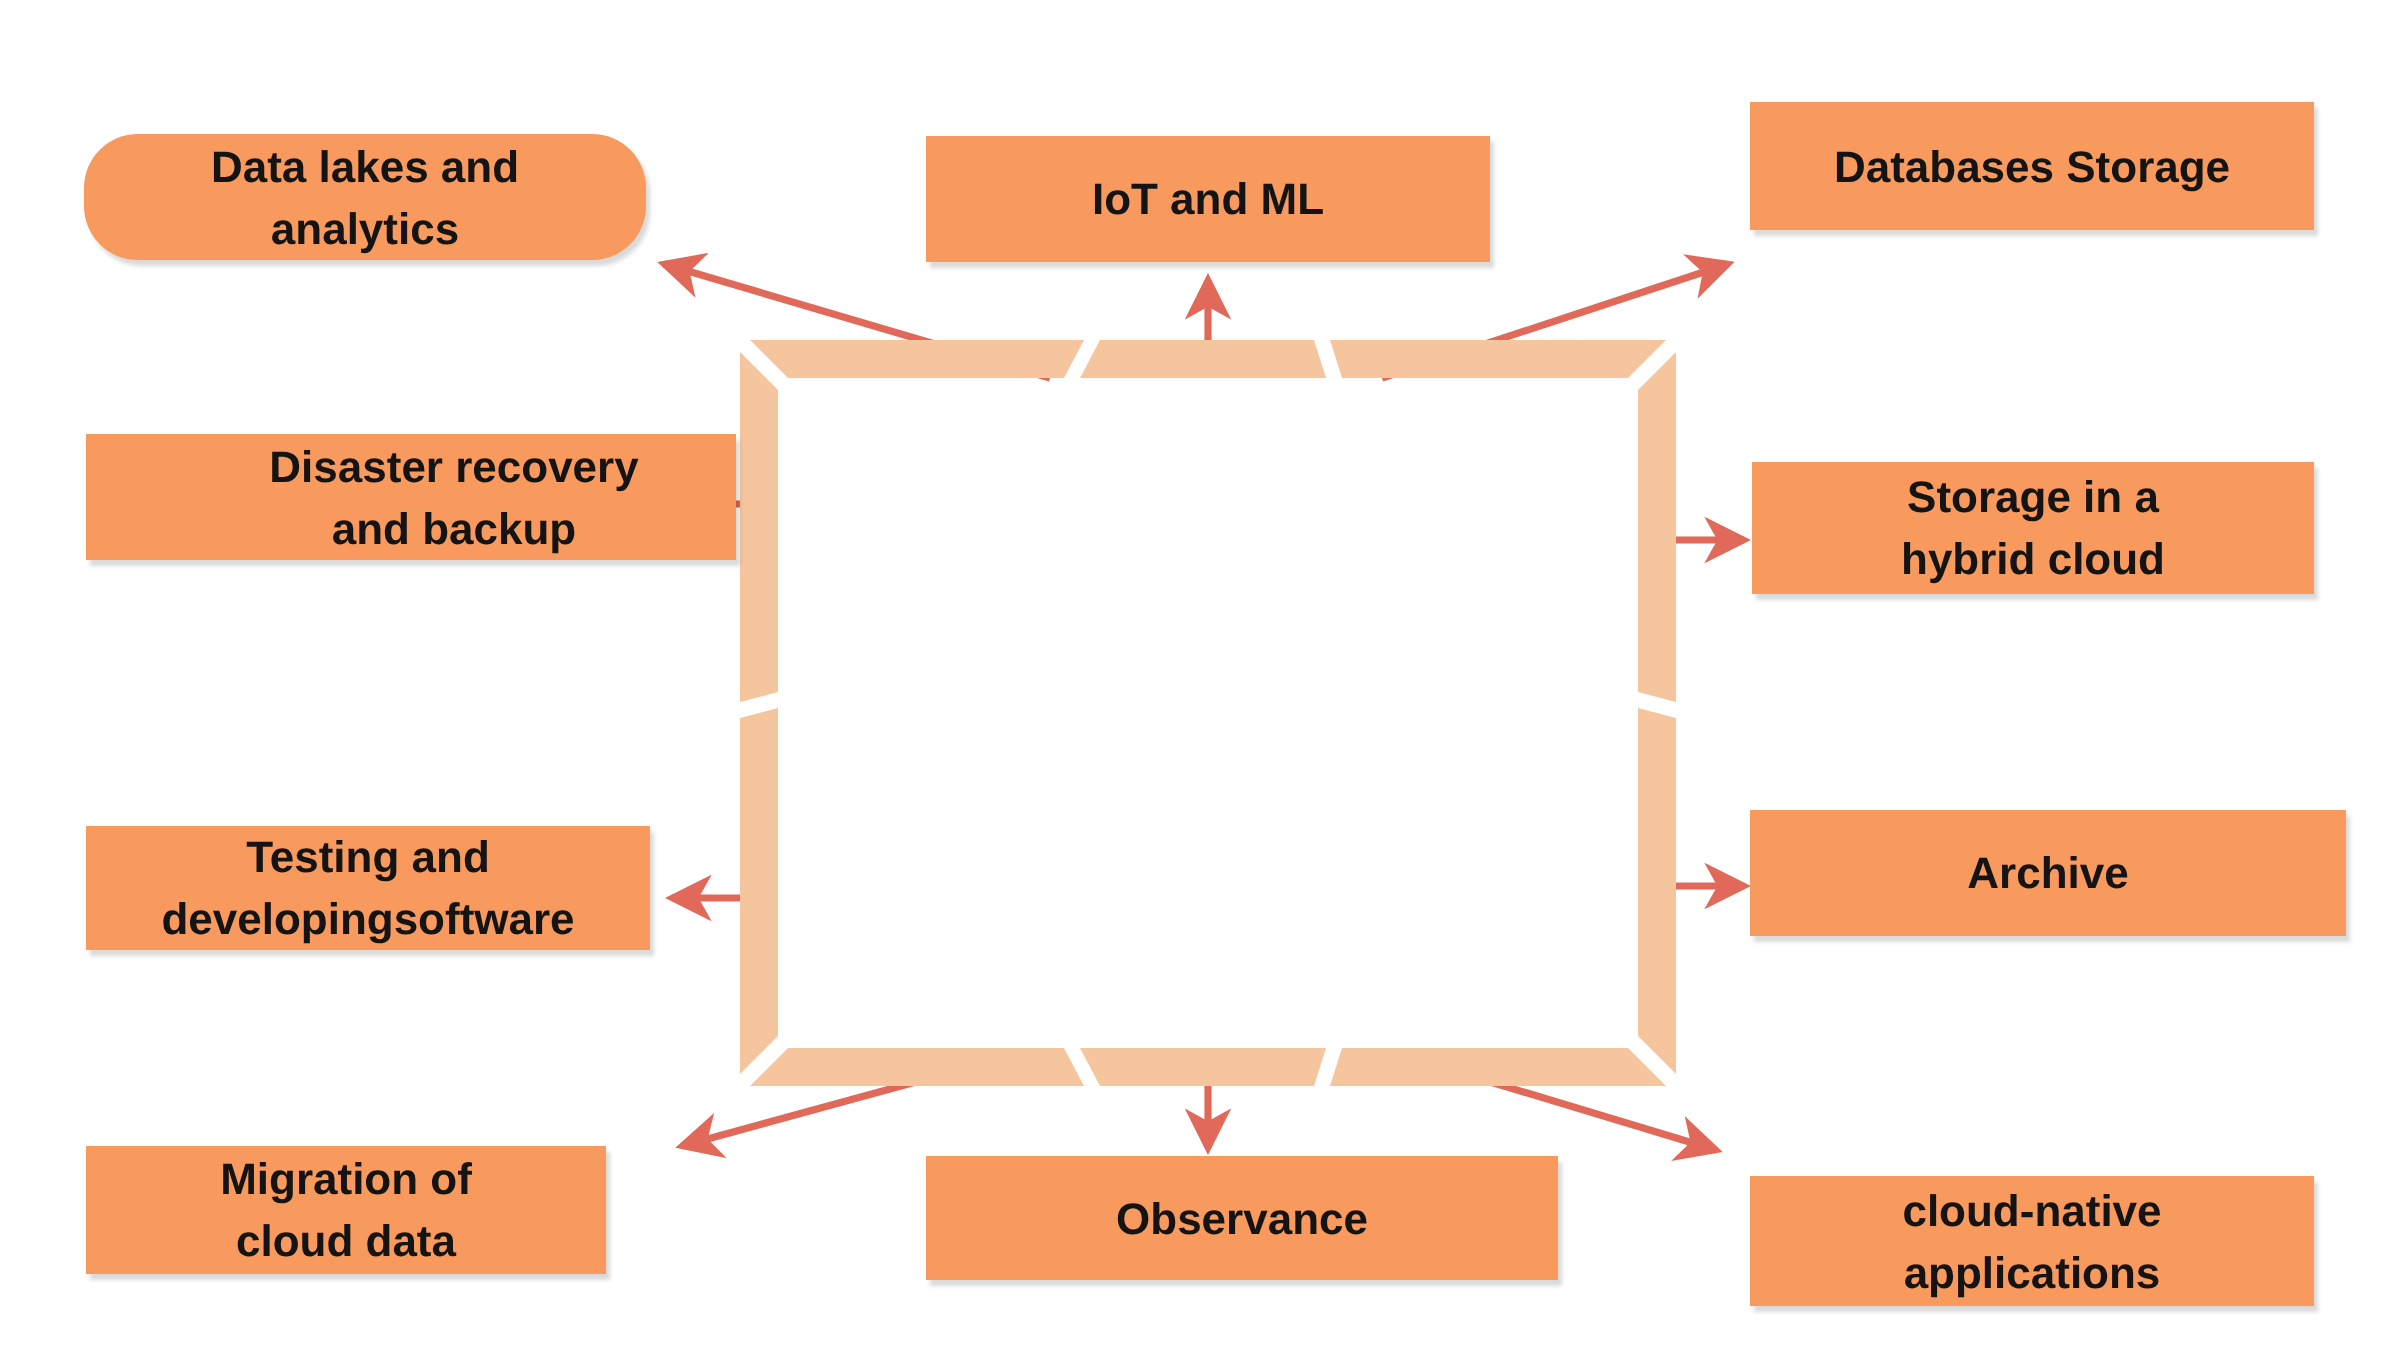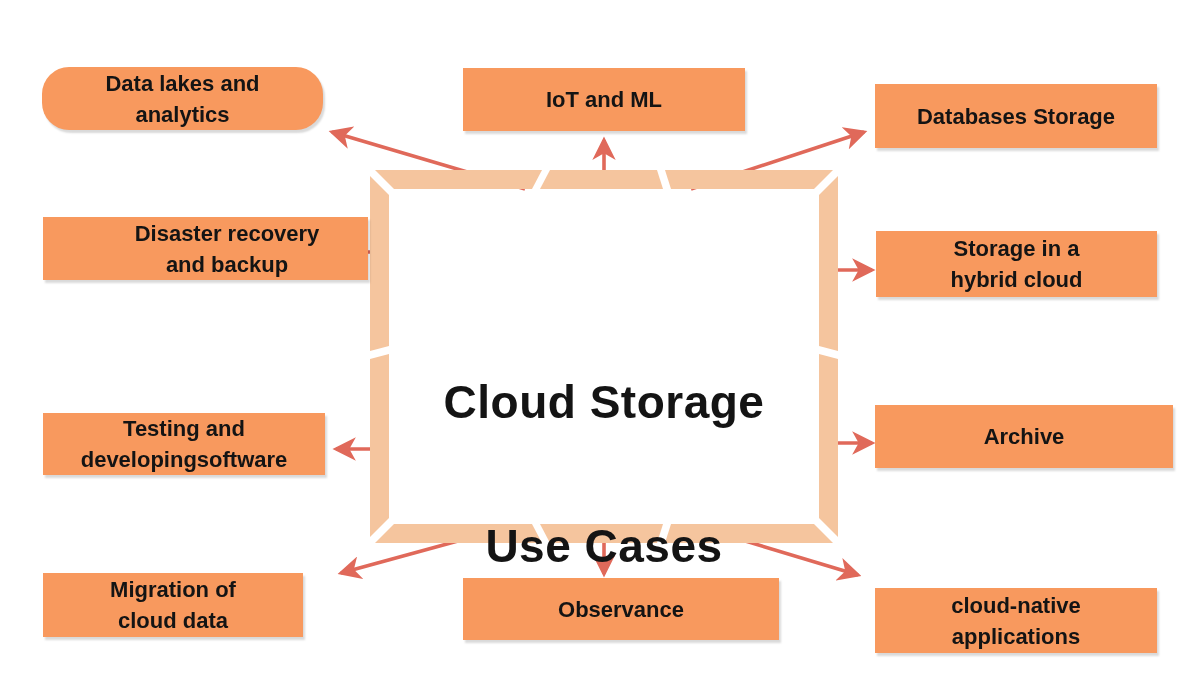--- a/index.html
+++ b/index.html
@@ -88,29 +88,25 @@
       <polygon class="frame-seg" points="394,524 532,524 542,543 375,543"></polygon>
       <polygon class="frame-seg" points="540,524 663,524 657,543 550,543"></polygon>
       <polygon class="frame-seg" points="671,524 814,524 833,543 665,543"></polygon>
       <polygon class="frame-seg" points="370,176 389,195 389,346 370,351"></polygon>
       <polygon class="frame-seg" points="370,359 389,354 389,518 370,537"></polygon>
       <polygon class="frame-seg" points="838,176 819,195 819,346 838,351"></polygon>
       <polygon class="frame-seg" points="838,359 819,354 819,518 838,537"></polygon>
     </g>
   </svg>
 
-  <div class="title">
-    <div>Cloud Storage</div>
-    <div>Use Cases</div>
-  </div>
 
   <div class="node" style="left:42px;  top:67px;  width:281px; height:63px;border-radius:27px;">Data lakes and
 analytics</div>
   <div class="node" style="left:463px; top:68px;  width:282px; height:63px;">IoT and ML</div>
-  <div class="node" style="left:875px; top:84px;  width:282px; height:64px;">Databases Storage</div>
+  <div class="node" style="left:875px; top:51px;  width:282px; height:64px;">Databases Storage</div>
   <div class="node" style="left:43px;  top:217px; width:282px; height:63px;padding-left:43px;">Disaster recovery
 and backup</div>
   <div class="node" style="left:876px; top:231px; width:281px; height:66px;">Storage in a
 hybrid cloud</div>
   <div class="node" style="left:43px;  top:413px; width:282px; height:62px;">Testing and
 developingsoftware</div>
   <div class="node" style="left:875px; top:405px; width:298px; height:63px;">Archive</div>
   <div class="node" style="left:43px;  top:573px; width:260px; height:64px;">Migration of
 cloud data</div>
   <div class="node" style="left:463px; top:578px; width:316px; height:62px;">Observance</div>

